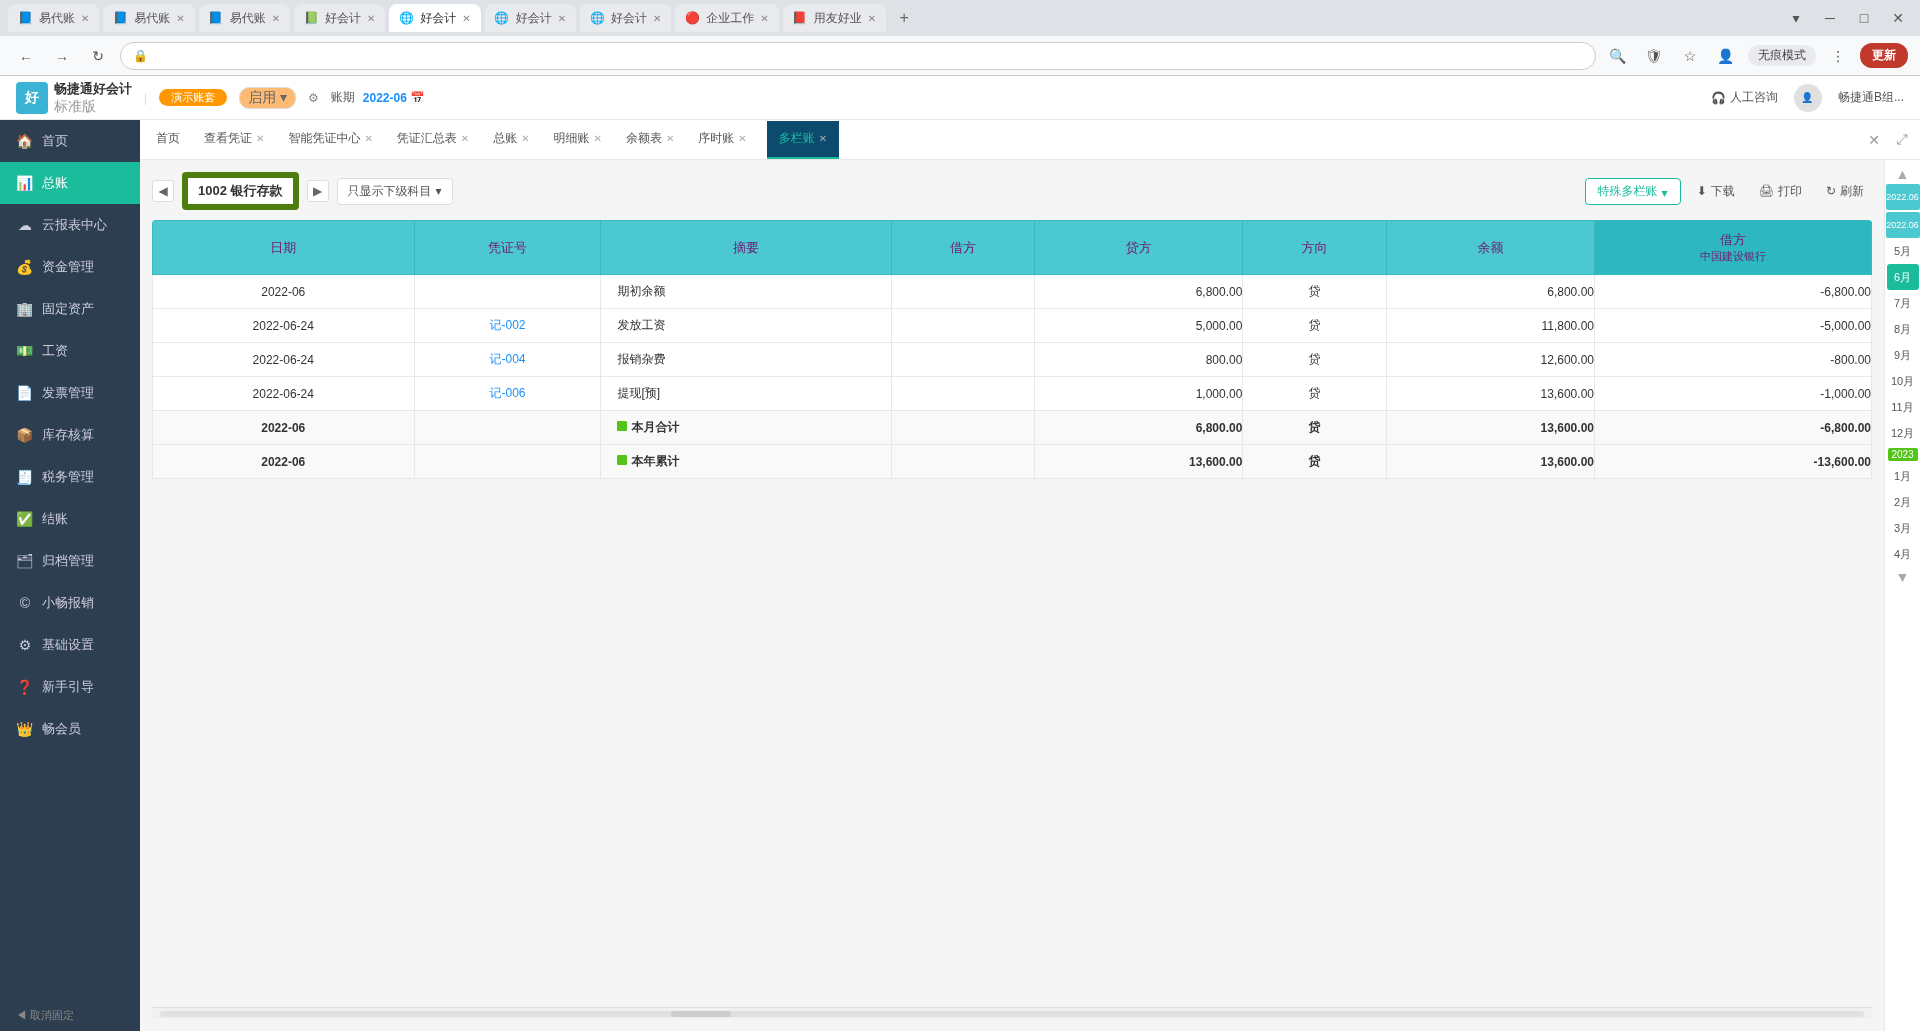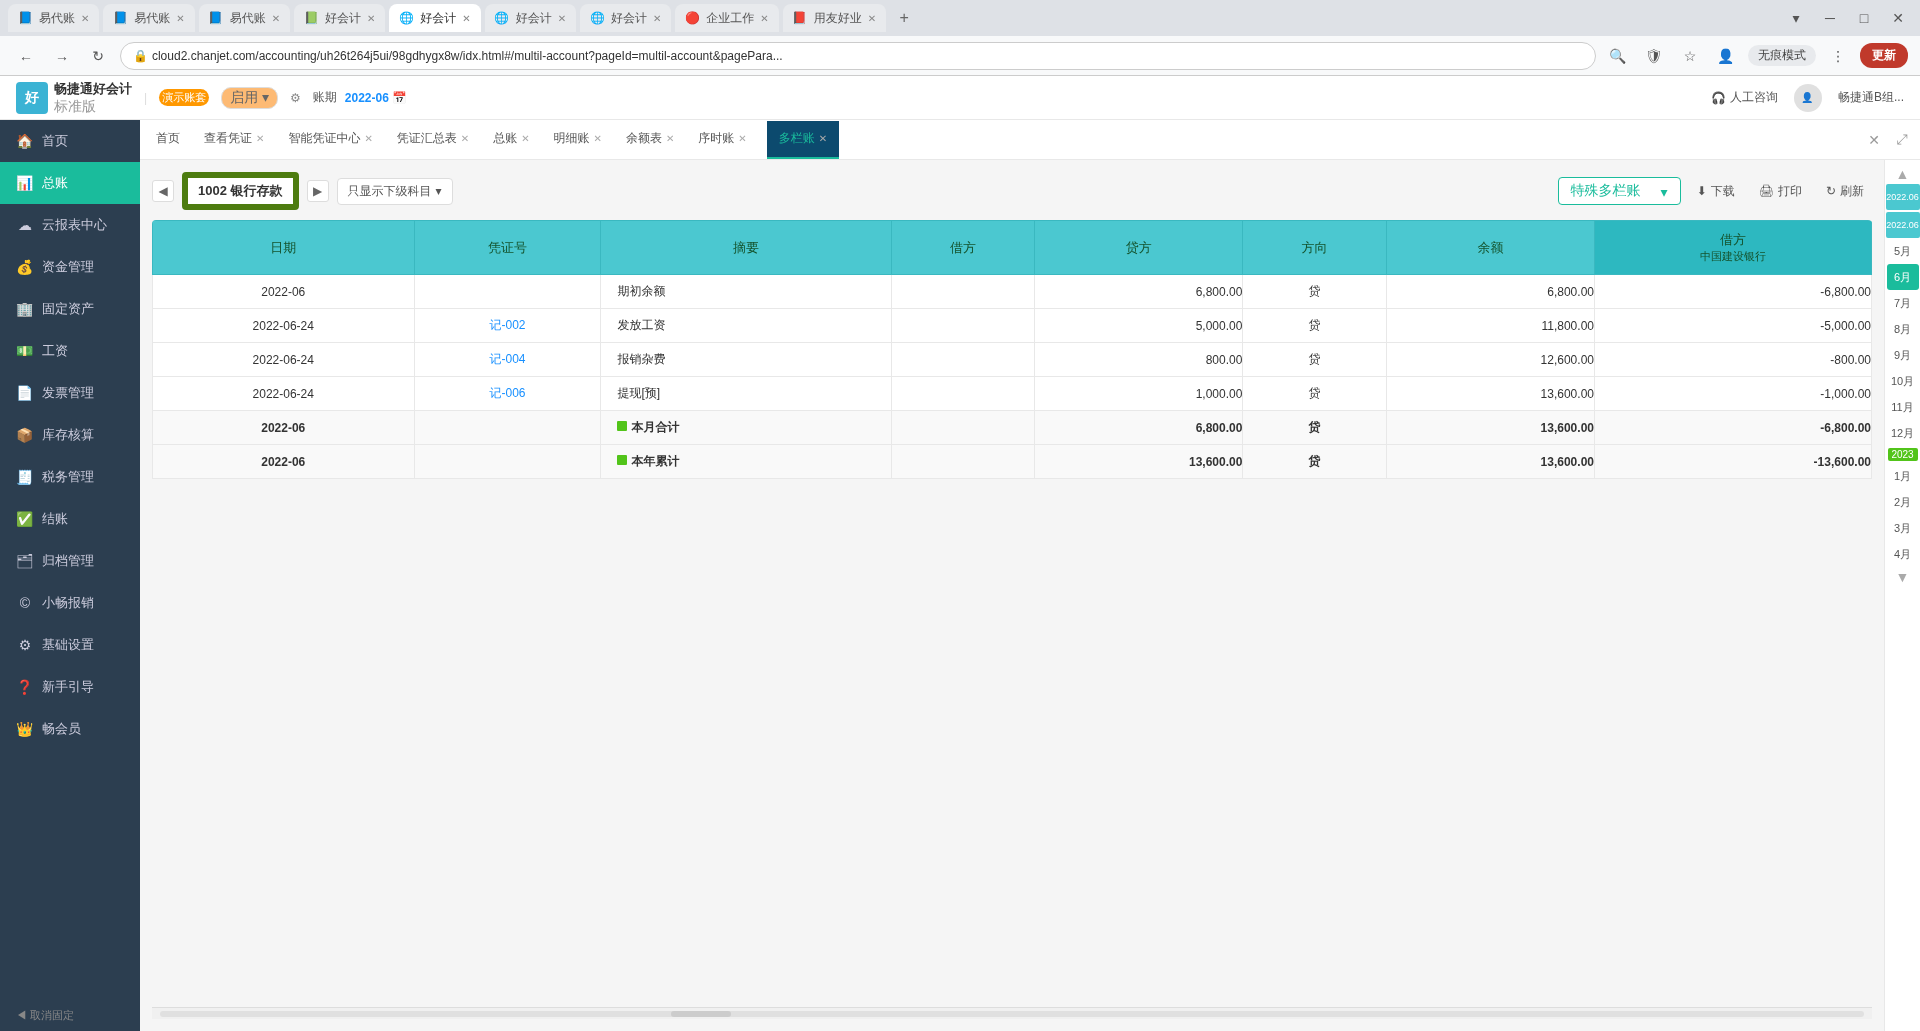--- a/index.html
+++ b/index.html
@@ -19,21 +19,21 @@
     .url-bar { flex: 1; height: 28px; background: #fff; border: 1px solid #ccc; border-radius: 14px; padding: 0 12px; font-size: 12px; color: #333; display: flex; align-items: center; }
     .addr-btn { width: 28px; height: 28px; display: flex; align-items: center; justify-content: center; color: #555; font-size: 14px; cursor: pointer; }
     .user-badge { background: #e8eaed; border-radius: 12px; padding: 2px 10px; font-size: 12px; color: #444; display: flex; align-items: center; gap: 4px; }
     .update-btn { background: #c0392b; color: #fff; border-radius: 12px; padding: 4px 12px; font-size: 12px; cursor: pointer; font-weight: bold; }
 
     
     .app { display: flex; flex-direction: column; height: calc(1031px - 76px); background: #f0f2f5; }
     .app-header { background: #fff; height: 44px; display: flex; align-items: center; padding: 0 16px; gap: 12px; border-bottom: 1px solid #e8e8e8; }
     .app-logo { display: flex; align-items: center; gap: 6px; }
     .logo-icon { width: 32px; height: 32px; background: #3bb3d4; border-radius: 4px; display: flex; align-items: center; justify-content: center; color: #fff; font-size: 14px; font-weight: bold; }
-    .header-demo { background: #ff9800; color: #fff; border-radius: 10px; padding: 1px 3px; font-size: 11px; }
+    .header-demo { background: #ff9800; color: #fff; border-radius: 10px; padding: 1px 12px; font-size: 11px; }
     .header-gear { color: #888; cursor: pointer; }
     .header-period { display: flex; align-items: center; gap: 4px; font-size: 12px; color: #555; }
     .header-right { margin-left: auto; display: flex; align-items: center; gap: 16px; }
     .header-service { display: flex; align-items: center; gap: 4px; color: #555; cursor: pointer; font-size: 12px; }
     .header-avatar { width: 28px; height: 28px; background: #e0e0e0; border-radius: 50%; display: flex; align-items: center; justify-content: center; font-size: 10px; color: #666; }
     .header-username { font-size: 12px; color: #555; }
 
     
     .main-content { display: flex; flex: 1; overflow: hidden; }
     
@@ -59,27 +59,27 @@
     
     .page-content { flex: 1; background: #f5f5f5; overflow: hidden; display: flex; }
 
     
     .ledger-area { flex: 1; display: flex; flex-direction: column; padding: 12px; overflow: hidden; }
     .ledger-toolbar { display: flex; align-items: center; gap: 8px; margin-bottom: 10px; }
     .nav-arrow { width: 22px; height: 22px; border: 1px solid #ddd; border-radius: 3px; display: flex; align-items: center; justify-content: center; cursor: pointer; background: #fff; color: #666; font-size: 12px; }
     .subject-selector { background: #fff; border: 6px solid #4d7c0f; border-radius: 4px; padding: 4px 10px; font-size: 13px; color: #333; font-weight: bold; }
     .sub-subject-filter { background: #fff; border: 1px solid #ddd; border-radius: 4px; padding: 4px 10px; font-size: 12px; color: #555; display: flex; align-items: center; gap: 4px; cursor: pointer; }
     .toolbar-right { margin-left: auto; display: flex; align-items: center; gap: 8px; }
-    .special-btn { border: 1px solid #1abc9c; color: #1abc9c; border-radius: 4px; padding: 4px 12px; font-size: 14px; background: #fff; cursor: pointer; display: flex; align-items: flex-end; gap: 20px; }
+    .special-btn { border: 1px solid #1abc9c; color: #1abc9c; border-radius: 4px; padding: 4px 12px; font-size: 12px; background: #fff; cursor: pointer; display: flex; align-items: flex-end; gap: 4px; }
     .action-btn { color: #555; font-size: 12px; cursor: pointer; display: flex; align-items: center; gap: 4px; padding: 4px 8px; }
 
     
     .ledger-table-wrapper { flex: 1; overflow: auto; border-radius: 4px; }
     .ledger-table { width: 100%; border-collapse: collapse; background: #fff; }
-    .ledger-table th { background: #4bc8d0; color: #14532d; padding: 10px 8px; text-align: center; font-weight: normal; font-size: 13px; border: 1px solid #3ab8c0; white-space: nowrap; }
+    .ledger-table th { background: #4bc8d0; color: #701a75; padding: 10px 8px; text-align: center; font-weight: normal; font-size: 13px; border: 1px solid #3ab8c0; white-space: nowrap; }
     .ledger-table th.extra { background: #2db8c0; }
     .ledger-table td { padding: 8px; text-align: center; font-size: 12px; color: #333; border: 1px solid #e8e8e8; }
     .ledger-table td.num { text-align: right; padding-right: 0; }
     .ledger-table td.link { color: #1890ff; cursor: pointer; text-decoration: none; }
     .ledger-table td.left { text-align: left; padding-left: 16px; }
     .summary-row td { background: #f9f9f9; font-weight: bold; }
     .green-dot { display: inline-block; width: 10px; height: 10px; background: #52c41a; border-radius: 1px; margin-right: 4px; }
 
     
     .calendar-sidebar { width: 36px; background: #fff; border-left: 1px solid #e8e8e8; display: flex; flex-direction: column; align-items: center; padding: 4px 0; overflow: hidden; }
@@ -152,21 +152,20 @@
     <div class="tab-control-btn">✕</div>
   </div>
 </div>
 
 <div class="address-bar">
   <div class="nav-btn">←</div>
   <div class="nav-btn">→</div>
   <div class="nav-btn">↻</div>
   <div class="url-bar">
     <span style="color:#888;margin-right:4px;">🔒</span>
-    <span>cloud2.chanjet.com/accounting/uh26t264j5ui/98gdhygx8w/idx.html#/multil-account?pageId=multil-account&amp;pagePara...</span>
   </div>
   <div class="addr-btn">🔍</div>
   <div class="addr-btn">🛡</div>
   <div class="addr-btn">☆</div>
   <div class="addr-btn">👤</div>
   <div class="user-badge">
     <span>无痕模式</span>
   </div>
   <div class="addr-btn">⋮</div>
   <div class="update-btn">更新</div>

